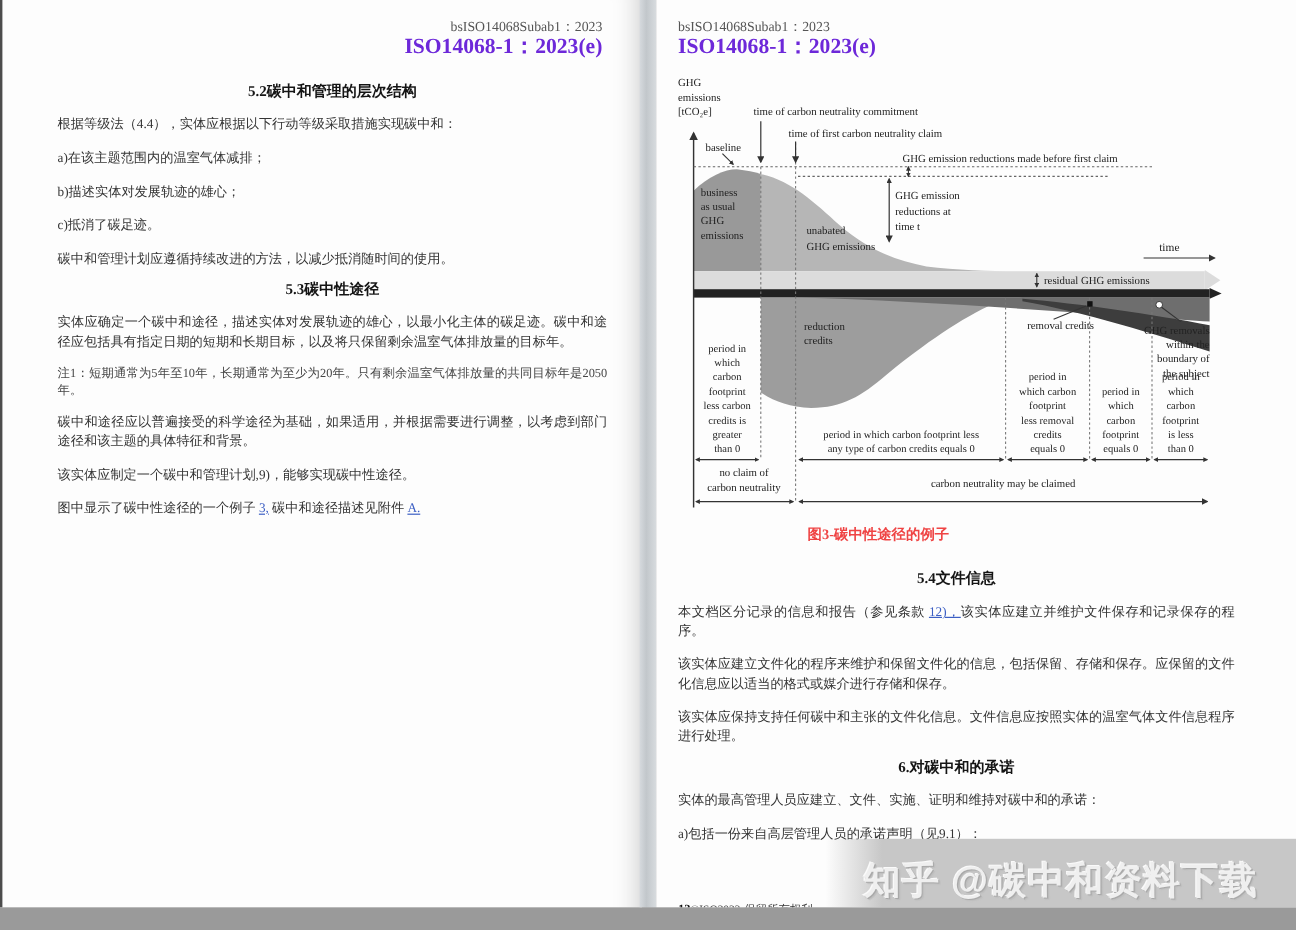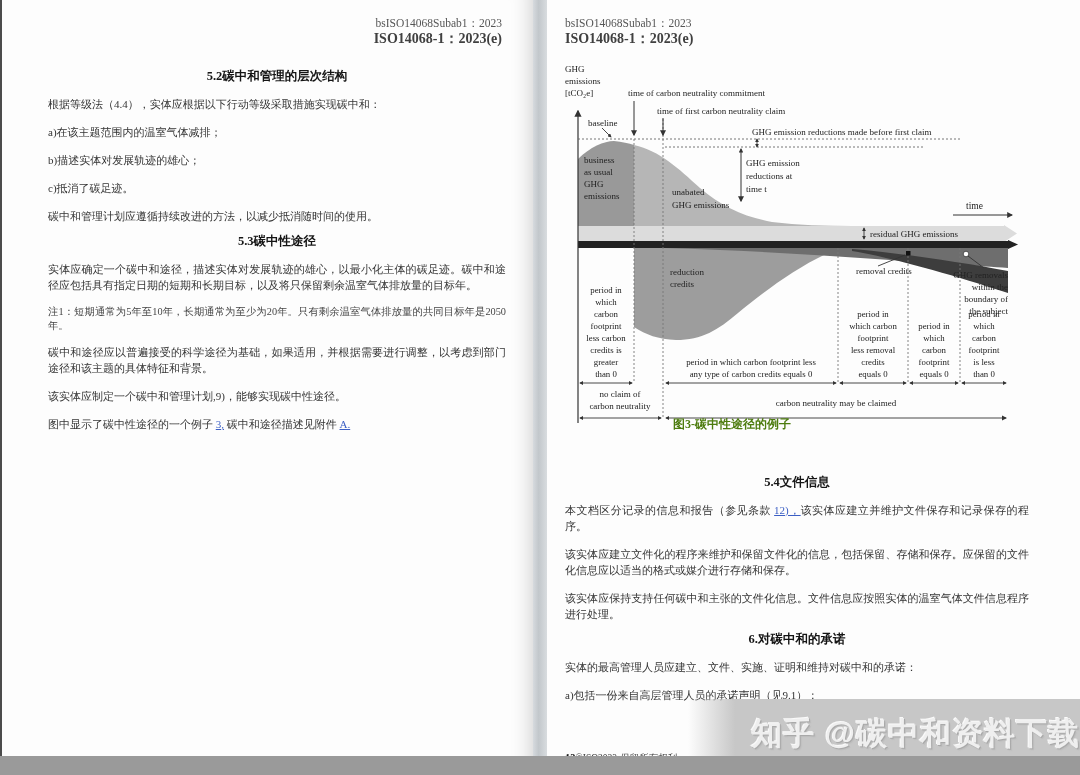--- a/index.html
+++ b/index.html
@@ -7,38 +7,38 @@
   .canvas{position:relative;width:1080px;height:756px;background:#c7c7c7;overflow:hidden;
           font-family:"Liberation Serif","DejaVu Serif",serif;color:#333;}
   .page{position:absolute;top:0;height:768px;background:#fdfdfd;}
   .page-left{left:0;width:533px;border-left:2px solid #4c4c4c;
              box-shadow:inset -26px 0 22px -24px rgba(0,0,0,.22);}
   .page-right{left:547px;width:533px;}
   .gap-strip{position:absolute;left:533px;top:0;width:14px;height:775px;
              background:linear-gradient(90deg,#d6dade,#c2c7cb 40%,#d8dcdf);}
   .hdr{position:absolute;top:16px;font-size:11.5px;line-height:15px;}
   .hdr .l1{color:#555;}
-  .hdr .l2{font-weight:bold;color:#404040;font-size:14px;}
+  .hdr .l2{font-weight:bold;color:#6d28d9;font-size:18px;}
   .hdr-left{right:33px;text-align:right;}
   .hdr-right{left:18px;text-align:left;}
   .body-text{position:absolute;width:458px;font-size:11px;line-height:16px;color:#343434;}
   .bt-left{left:46px;top:64px;}
   .bt-right{left:18px;top:470px;width:464px;}
   .body-text p{margin:12px 0 9px 0;text-align:justify;}
   h3.sec{font-size:12.5px;font-weight:bold;color:#151515;margin:4px 0 11px 0;line-height:16px;text-align:center;}
   .note{font-size:10.3px;line-height:13.5px;color:#454545;}
   a.doclink{color:#3c5fc4;text-decoration:underline;cursor:pointer;}
-  .fig-caption{position:absolute;left:126px;top:416px;font-weight:bold;font-size:12px;color:#4d7c0f;}
+  .fig-caption{position:absolute;left:126px;top:437px;font-weight:bold;font-size:12px;color:#ef4444;}
   .footer{position:absolute;font-size:9.5px;color:#3a3a3a;margin-top:12px;}
   .footer-left{left:48px;top:743px;}
   .footer-right{left:18px;top:740px;}
   .pgnum{font-weight:bold;color:#111;font-size:10.5px;}
   .watermark{position:absolute;right:0;top:699px;width:392px;height:76px;
              background:linear-gradient(90deg,rgba(199,199,199,0),#c7c7c7 12%);
-             text-align:right;box-sizing:border-box;padding-top:14px;}
+             text-align:center;box-sizing:border-box;padding-top:14px;}
   .watermark span{font-family:"Liberation Sans","DejaVu Sans",sans-serif;font-weight:bold;
              font-size:31px;letter-spacing:1px;color:#efefef;
              text-shadow:1px 1px 0 #a9a9a9,2px 2px 1px #bdbdbd,-1px -1px 0 #fafafa;}
   svg.fig{position:absolute;left:13px;top:56px;}
   svg.fig text{font-family:"Liberation Serif","DejaVu Serif",serif;fill:#222;}
   .t9{font-size:9px;} .t88{font-size:8.8px;} .t95{font-size:9.5px;}
 </style>
 </head>
 <body>
 

